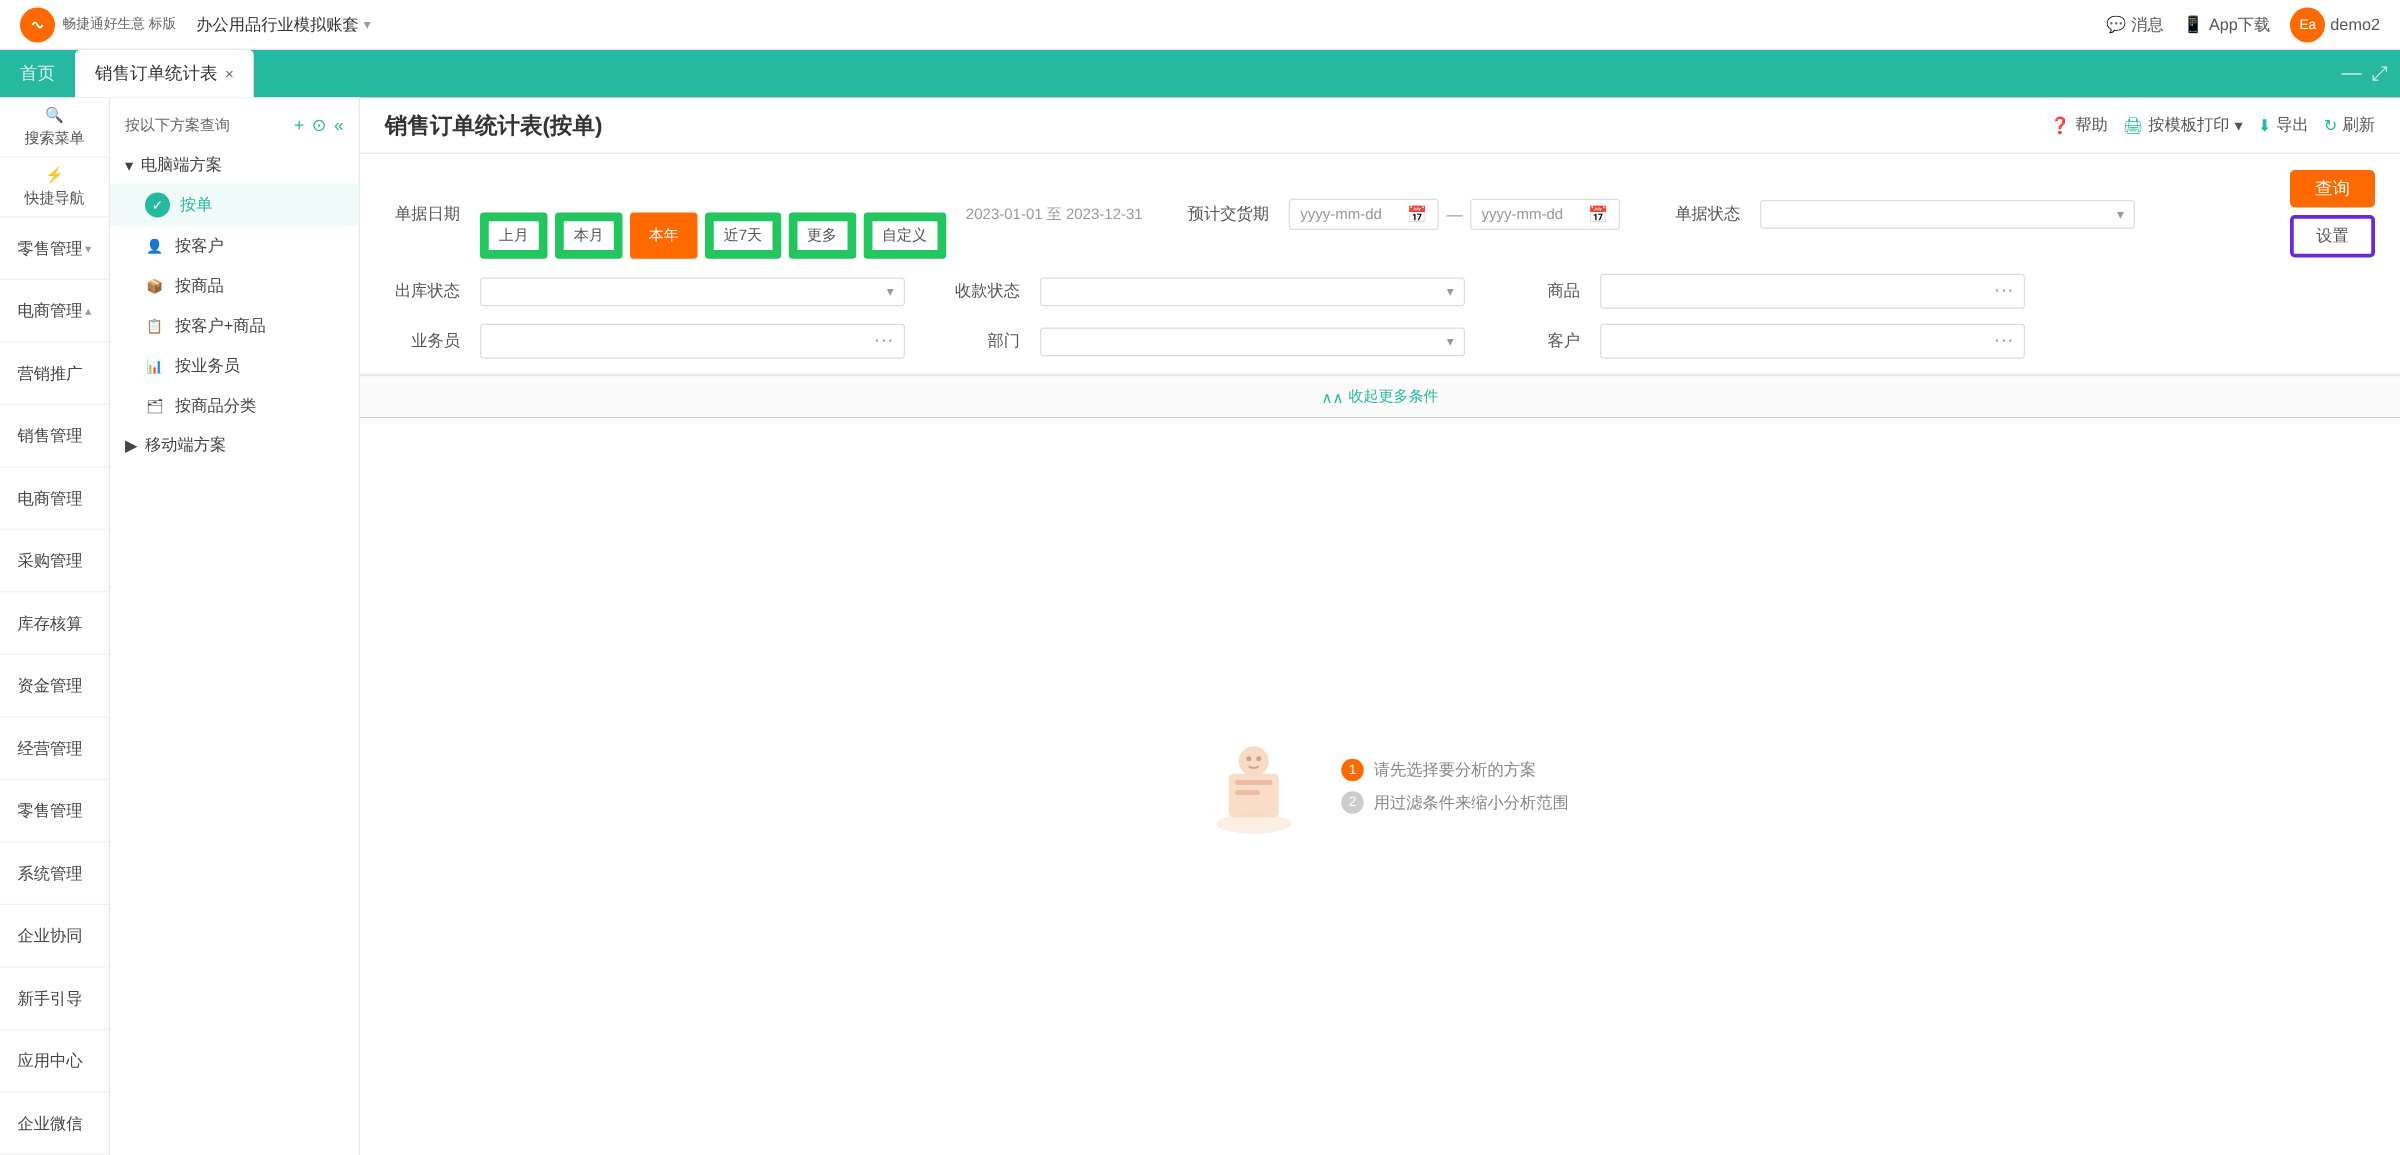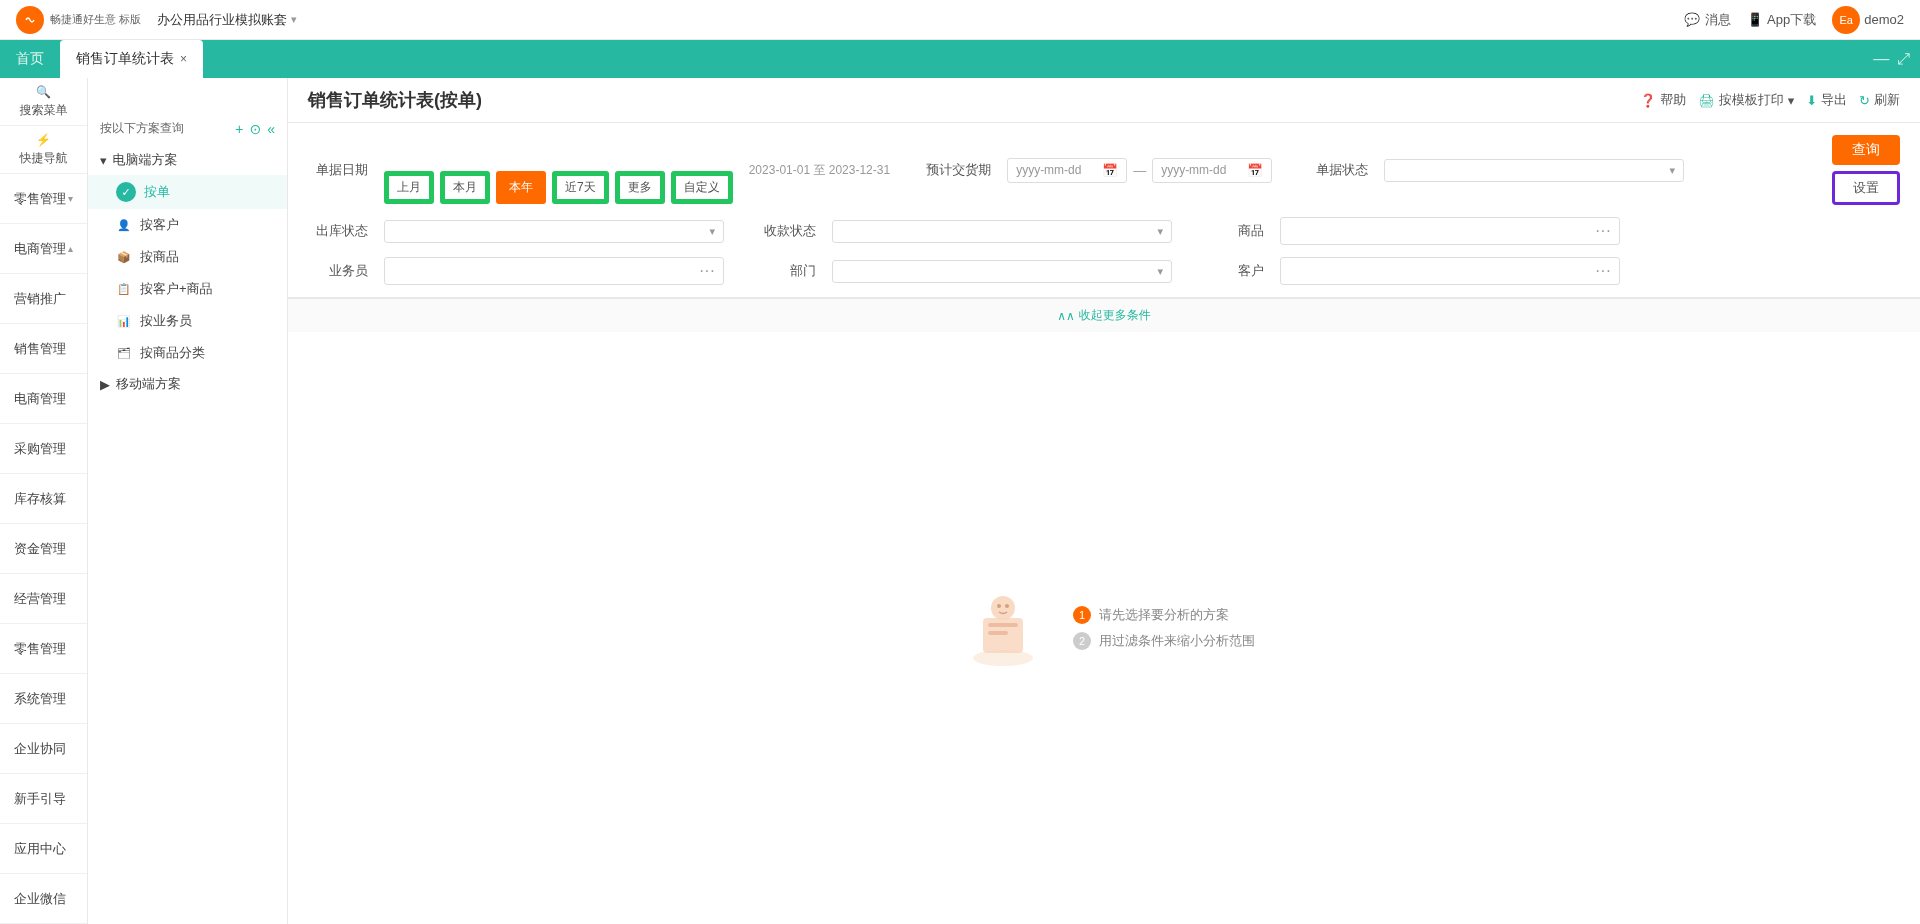--- a/index.html
+++ b/index.html
@@ -167,26 +167,25 @@
     
     .scheme-panel {
       width: 200px;
       background: #fff;
       border-right: 1px solid #e8e8e8;
       flex-shrink: 0;
       padding: 10px 0;
     }
     .scheme-panel-header {
       display: flex;
-      align-items: flex-end;
+      align-items: flex-start;
       justify-content: space-between;
       padding: 4px 12px 8px;
       font-size: 12px;
       color: #666;
-      margin-top: 28px;
     }
     .scheme-panel-header .actions {
       display: flex;
       gap: 6px;
     }
     .scheme-panel-header .actions span {
       cursor: pointer;
       color: #26b8a0;
       font-size: 14px;
     }
@@ -292,21 +291,21 @@
       min-width: 60px;
       text-align: right;
     }
     .filter-date-group {
       display: flex;
       align-items: center;
       gap: 6px;
     }
     .date-btn {
       padding: 3px 8px;
-      border: 5px solid #22c55e;
+      border: 7px solid #22c55e;
       border-radius: 3px;
       cursor: pointer;
       font-size: 12px;
       color: #555;
       background: #fff;
       margin-top: 35px;
     }
     .date-btn.active {
       background: #ff6a00;
       border-color: #ff6a00;

